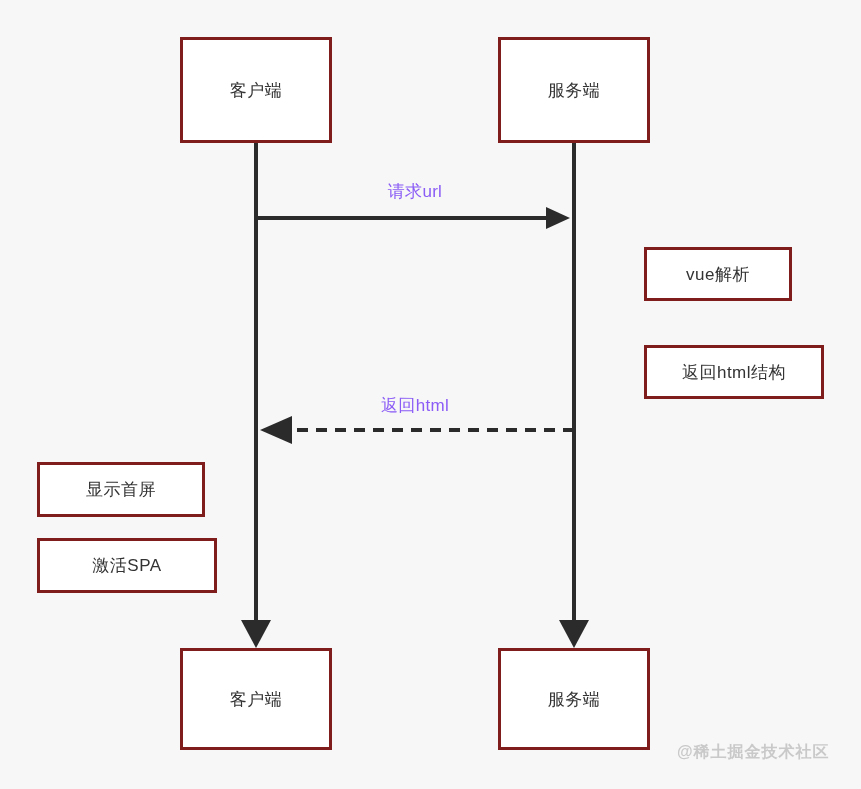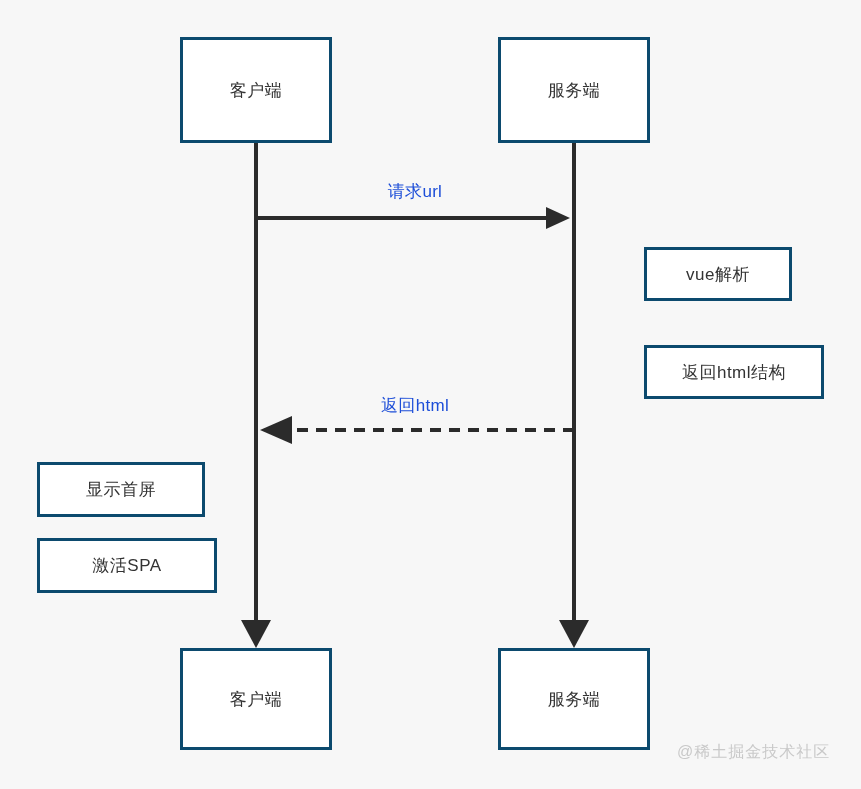--- a/index.html
+++ b/index.html
@@ -22,46 +22,47 @@
   svg.layer {
     position: absolute;
     top: 0;
     left: 0;
     width: 861px;
     height: 789px;
   }
   .node-box {
     position: absolute;
     background: #ffffff;
-    border: 3px solid #0c4a6e;
+    border: 3px solid #7f1d1d;
     box-sizing: border-box;
     display: flex;
     align-items: center;
     justify-content: center;
   }
   .node-label {
     font-size: 17px;
     color: #333333;
     letter-spacing: 0.5px;
     white-space: nowrap;
   }
   .msg-label {
     position: absolute;
     font-size: 17px;
-    color: #1d4ed8;
+    color: #8b5cf6;
     white-space: nowrap;
     transform: translateX(-50%);
     letter-spacing: 0.3px;
   }
   .watermark {
     position: absolute;
     font-size: 16px;
     color: #c9c9c9;
     white-space: nowrap;
     letter-spacing: 1px;
+    font-weight: bold;
   }
 </style>
 </head>
 <body>
 
 <div id="diagram">
 
   <svg class="layer" viewBox="0 0 861 789">
 
     <line x1="256" y1="143" x2="256" y2="640" stroke="#2b2b2b" stroke-width="4"></line>

